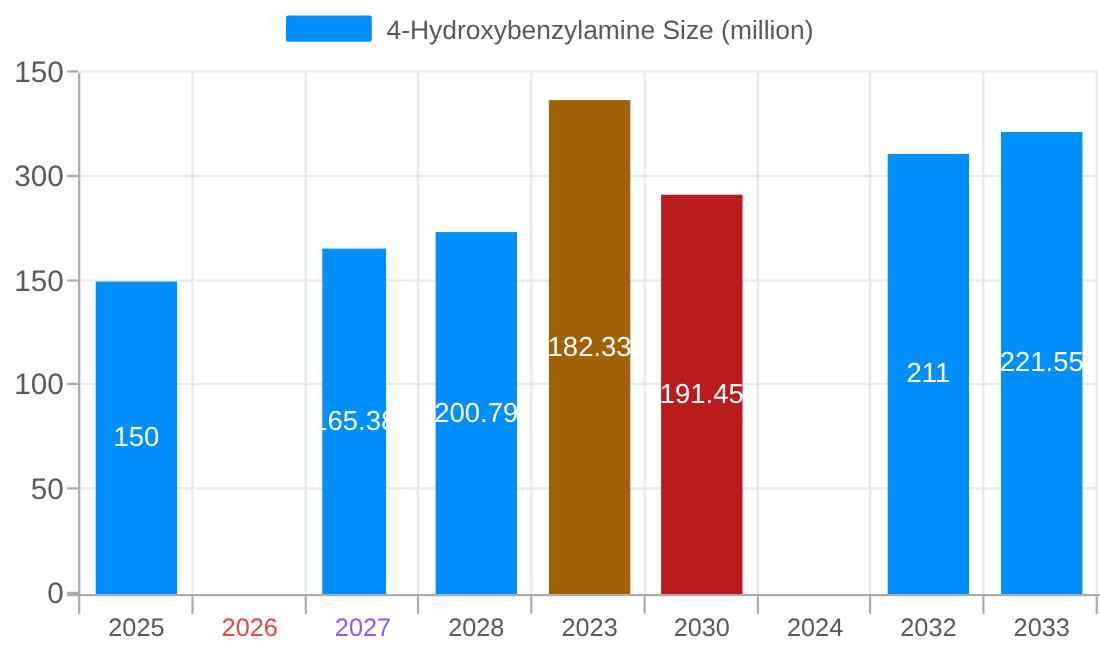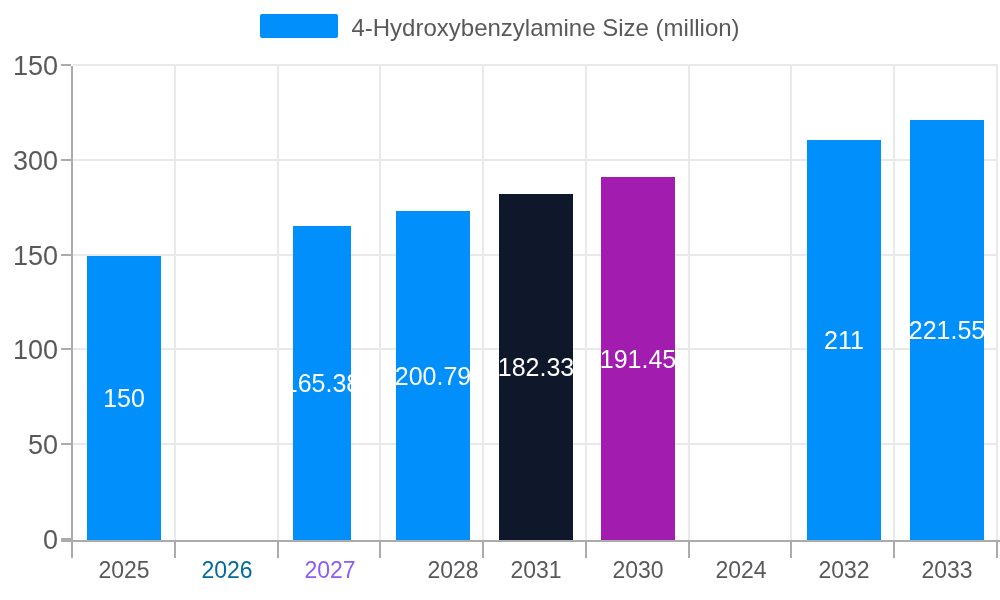--- a/index.html
+++ b/index.html
@@ -158,41 +158,41 @@
       <div class="x-tick" style="left: 101px; background: rgb(171, 171, 171);"></div>
       <div class="x-tick" style="left: 204px; background: rgb(171, 171, 171);"></div>
       <div class="x-tick" style="left: 306px; background: rgb(171, 171, 171);"></div>
       <div class="x-tick" style="left: 409px; background: rgb(171, 171, 171);"></div>
       <div class="x-tick" style="left: 512px; background: rgb(171, 171, 171);"></div>
       <div class="x-tick" style="left: 615px; background: rgb(171, 171, 171);"></div>
       <div class="x-tick" style="left: 717px; background: rgb(171, 171, 171);"></div>
       <div class="x-tick" style="left: 820px; background: rgb(171, 171, 171);"></div>
       <div class="x-tick" style="left: 923px; background: rgb(171, 171, 171);"></div>
       <div class="x-axis-label" style="left: 51px; color: rgb(88, 89, 91);">2025</div>
-      <div class="x-axis-label" style="left: 154px; color: #0369a1;">2026</div>
+      <div class="x-axis-label" style="left: 154px; color: #ef4444;">2026</div>
       <div class="x-axis-label" style="left: 257px; color: #8b5cf6;">2027</div>
-      <div class="x-axis-label" style="left: 380px; color: rgb(88, 89, 91);">2028</div>
-      <div class="x-axis-label" style="left: 463px; color: rgb(88, 89, 91);">2031</div>
+      <div class="x-axis-label" style="left: 360px; color: rgb(88, 89, 91);">2028</div>
+      <div class="x-axis-label" style="left: 463px; color: rgb(88, 89, 91);">2023</div>
       <div class="x-axis-label" style="left: 565px; color: rgb(88, 89, 91);">2030</div>
       <div class="x-axis-label" style="left: 668px; color: rgb(88, 89, 91);">2024</div>
       <div class="x-axis-label" style="left: 771px; color: rgb(88, 89, 91);">2032</div>
       <div class="x-axis-label" style="left: 874px; color: rgb(88, 89, 91);">2033</div>
       <div class="bar" style="left: 14px; width: 74px; height: 284px; background: rgb(0, 143, 251);">
         <span class="bar-value-label" style="color: rgb(255, 255, 255);">150</span>
       </div>
       <div class="bar" style="left: 220px; width: 58px; height: 314px; background: rgb(0, 143, 251);">
         <span class="bar-value-label" style="color: rgb(255, 255, 255);">165.38</span>
       </div>
       <div class="bar" style="left: 323px; width: 74px; height: 329px; background: rgb(0, 143, 251);">
         <span class="bar-value-label" style="color: rgb(255, 255, 255);">200.79</span>
       </div>
-      <div class="bar" style="left: 426px; width: 74px; height: 346px; background: #0f172a;">
+      <div class="bar" style="left: 426px; width: 74px; height: 449px; background: #a16207;">
         <span class="bar-value-label" style="color: rgb(255, 255, 255);">182.33</span>
       </div>
-      <div class="bar" style="left: 528px; width: 74px; height: 363px; background: #a21caf; text-align: center;">
+      <div class="bar" style="left: 528px; width: 74px; height: 363px; background: #b91c1c; text-align: center;">
         <span class="bar-value-label" style="color: rgb(255, 255, 255);">191.45</span>
       </div>
       <div class="bar" style="left: 734px; width: 74px; height: 400px; background: rgb(0, 143, 251);">
         <span class="bar-value-label" style="color: rgb(255, 255, 255);">211</span>
       </div>
       <div class="bar" style="left: 837px; width: 74px; height: 420px; background: rgb(0, 143, 251);">
         <span class="bar-value-label" style="color: rgb(255, 255, 255);">221.55</span>
       </div>
     </div>
 

